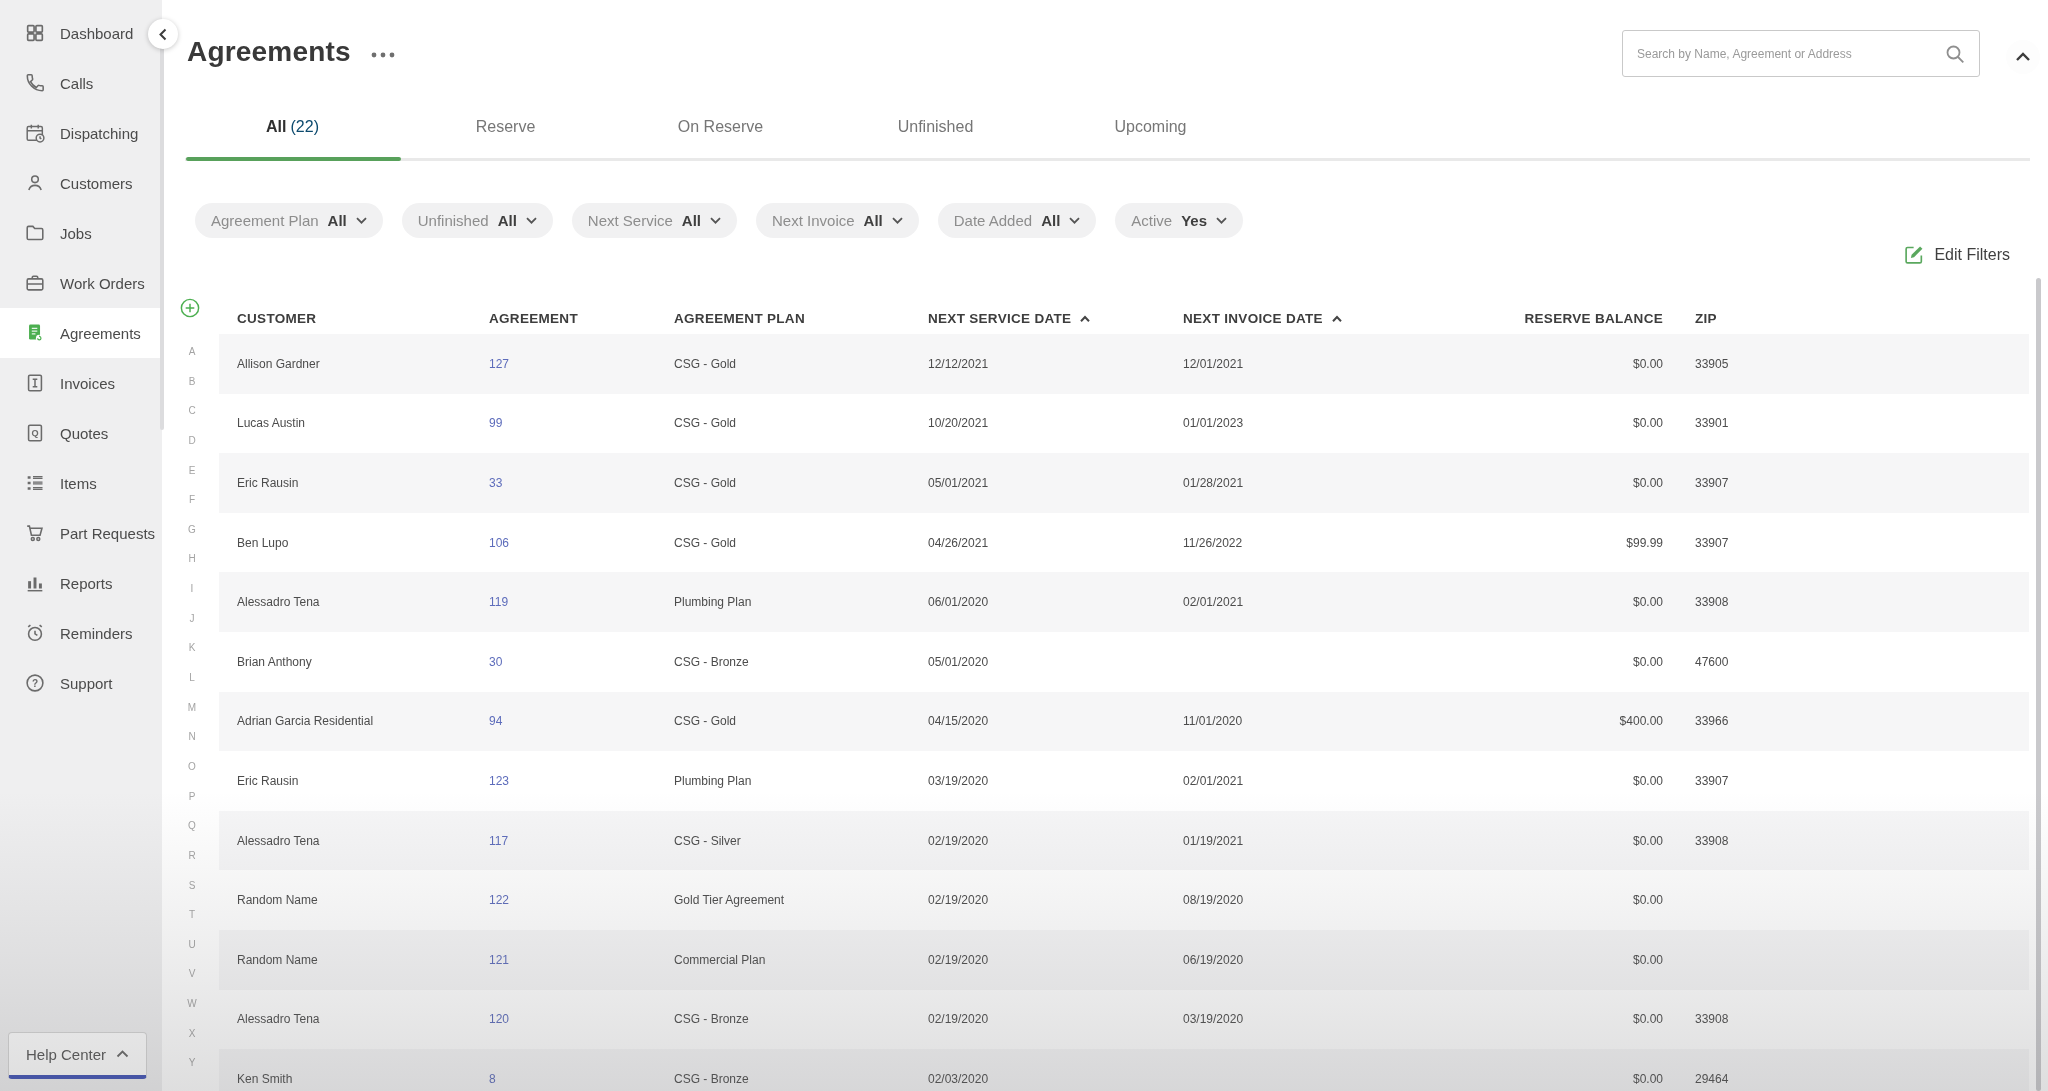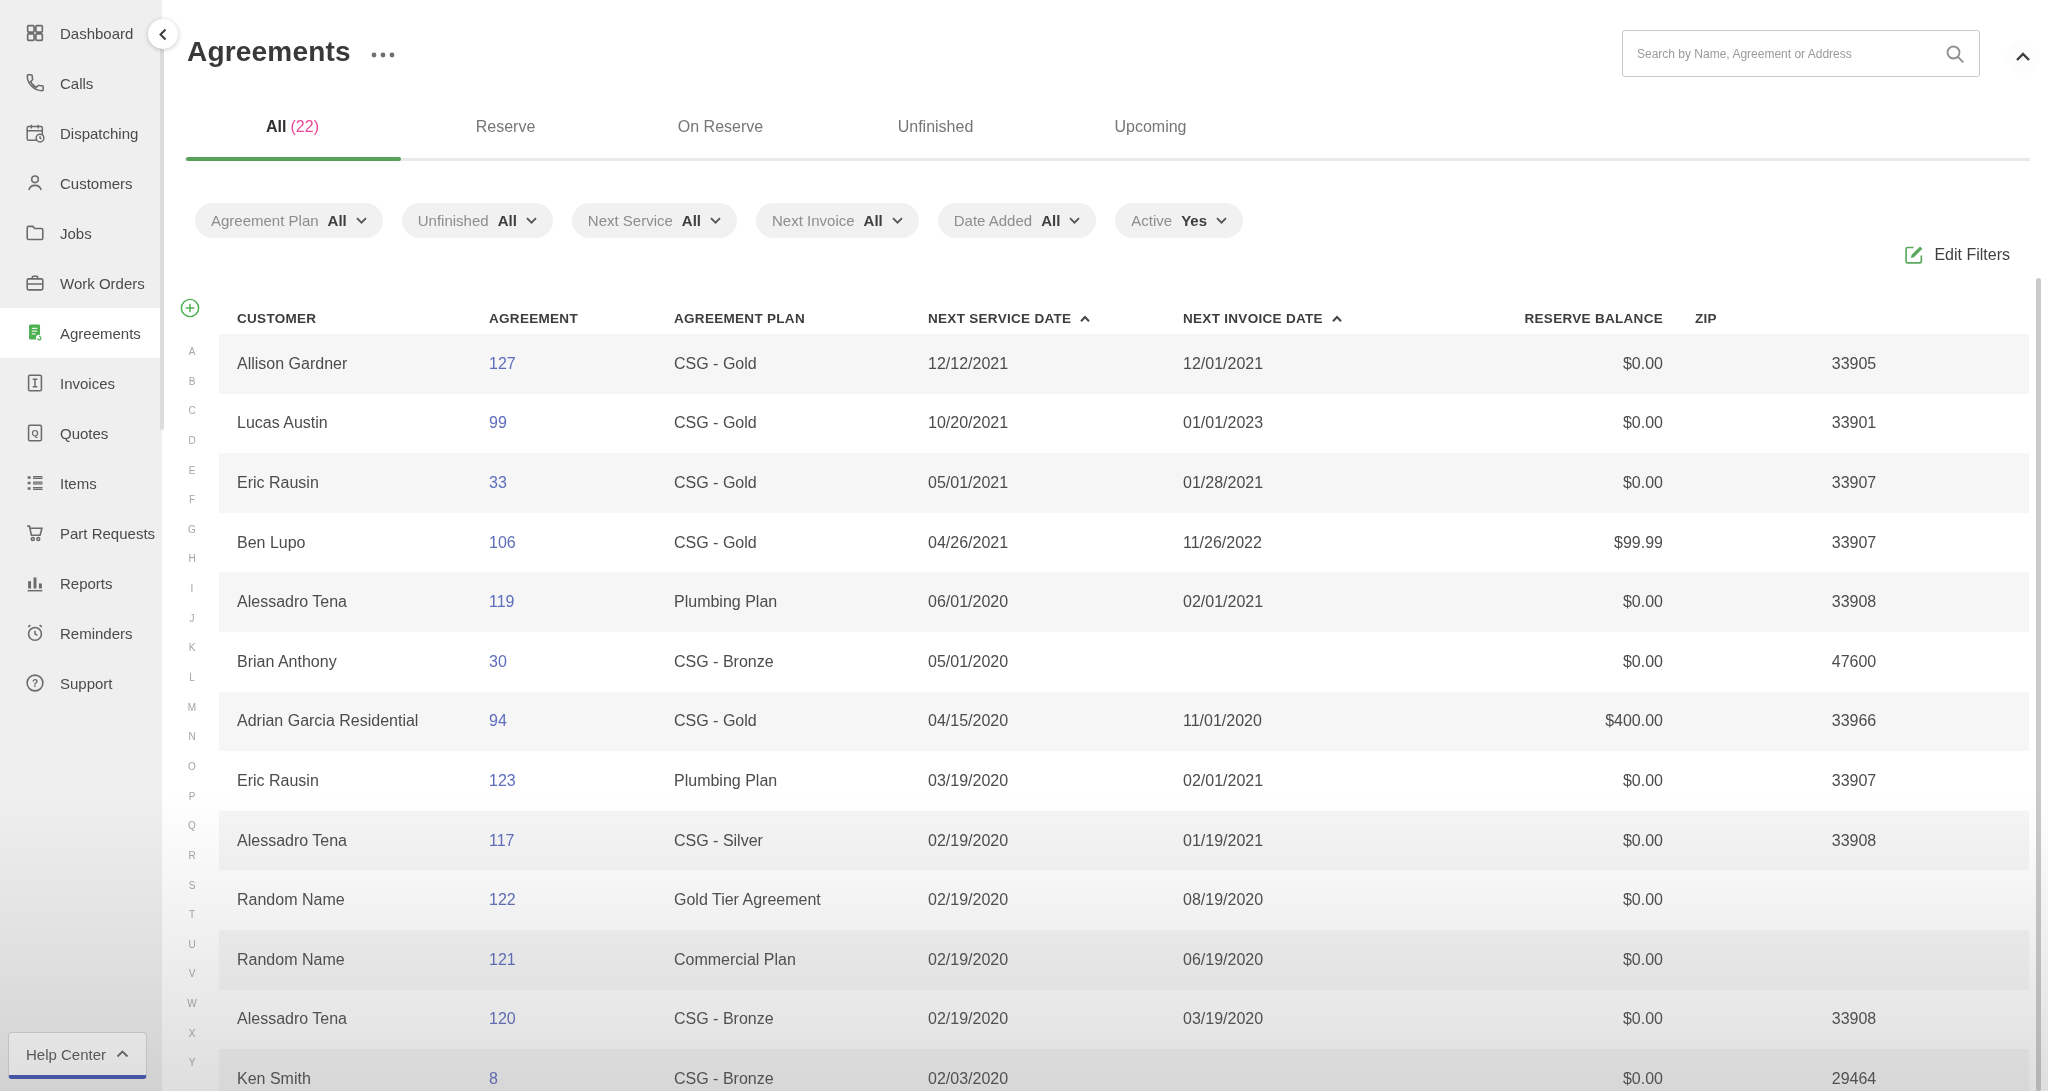--- a/index.html
+++ b/index.html
@@ -37,21 +37,21 @@
   .search-box input { border:none; outline:none; flex:1; font-size:12px; color:#444; background:transparent;
               font-family:"Liberation Sans", sans-serif; }
   .search-box input::placeholder { color:#9a9a9a; }
   .header-collapse { position:absolute; right:8px; top:40px; width:34px; height:34px; border-radius:50%;
               display:flex; align-items:center; justify-content:center; cursor:pointer; background:#fdfdfd; }
 
   .tabs { position:absolute; left:23px; top:118px; display:flex; }
   .tab { width:215px; text-align:center; font-size:16px; color:#767676; padding-bottom:22px; cursor:pointer; }
   .tab .tab-label { color:#767676; }
   .tab.active .tab-label { color:#303030; font-weight:700; }
-  .tab .tab-count { color:#ec4899; margin-left:4px; }
+  .tab .tab-count { color:#0c4a6e; margin-left:4px; }
   .tabs-underline { position:absolute; left:23px; top:158px; width:1845px; height:3px; background:#e9e9e9; }
   .tabs-underline-active { position:absolute; left:24px; top:157px; width:215px; height:4px;
               background:#58a15b; border-radius:2px; z-index:2; }
 
   .filter-row { position:absolute; left:33px; top:203px; display:flex; gap:19px; align-items:center; }
   .pill { height:35px; background:#f1f1f2; border-radius:18px; display:flex; align-items:center; gap:9px;
               padding:0 16px; font-size:15px; cursor:pointer; white-space:nowrap; }
   .pill-label { color:#8d8d8d; }
   .pill-value { color:#3f3f3f; font-weight:700; }
   .edit-filters { position:absolute; right:38px; top:208px; display:flex; align-items:center; gap:9px;
@@ -66,26 +66,26 @@
               font-size:13.5px; font-weight:700; color:#3d3d3d; letter-spacing:.3px; }
   .hcell { display:flex; align-items:center; gap:8px; cursor:pointer;margin-top:12px; }
   .hcell.right { justify-content:flex-end; }
   .hcell.first { padding-left:18px; }
   .hcell.zipcol { padding-left:32px; }
   .hcell .sort-caret { display:none; }
   .hcell.sorted .sort-caret { display:block; margin-top:1px; }
 
   .tbody { position:absolute; left:57px; top:334px; width:1810px; }
   .trow { height:59.6px; display:grid; grid-template-columns:270px 185px 254px 255px 300px 180px 1fr;
-              align-items:center; font-size:16px; color:#4c4c4c; cursor:pointer; }
+              align-items:center; font-size:12px; color:#4c4c4c; cursor:pointer; }
   .trow:nth-child(odd) { background:#f6f6f7; }
   .cell-customer { padding-left:18px; }
   .cell-agreement { color:#5d6cbb; }
   .cell-reserve { text-align:right; }
-  .cell-zip { padding-left:16px;text-align:center; }
+  .cell-zip { padding-left:32px; }
 
   .main-scrollbar { position:absolute; right:7px; top:278px; width:5px; height:813px; background:#c9c9cc;
               border-radius:3px; cursor:pointer; }
 
   .bottom-shade { position:absolute; left:0; bottom:0; width:2048px; height:300px; pointer-events:none; z-index:20;
               background:linear-gradient(to bottom, rgba(108,108,110,0) 0%, rgba(108,108,110,.13) 60%, rgba(100,100,102,.21) 100%); }
 </style>
 </head>
 <body>
 

